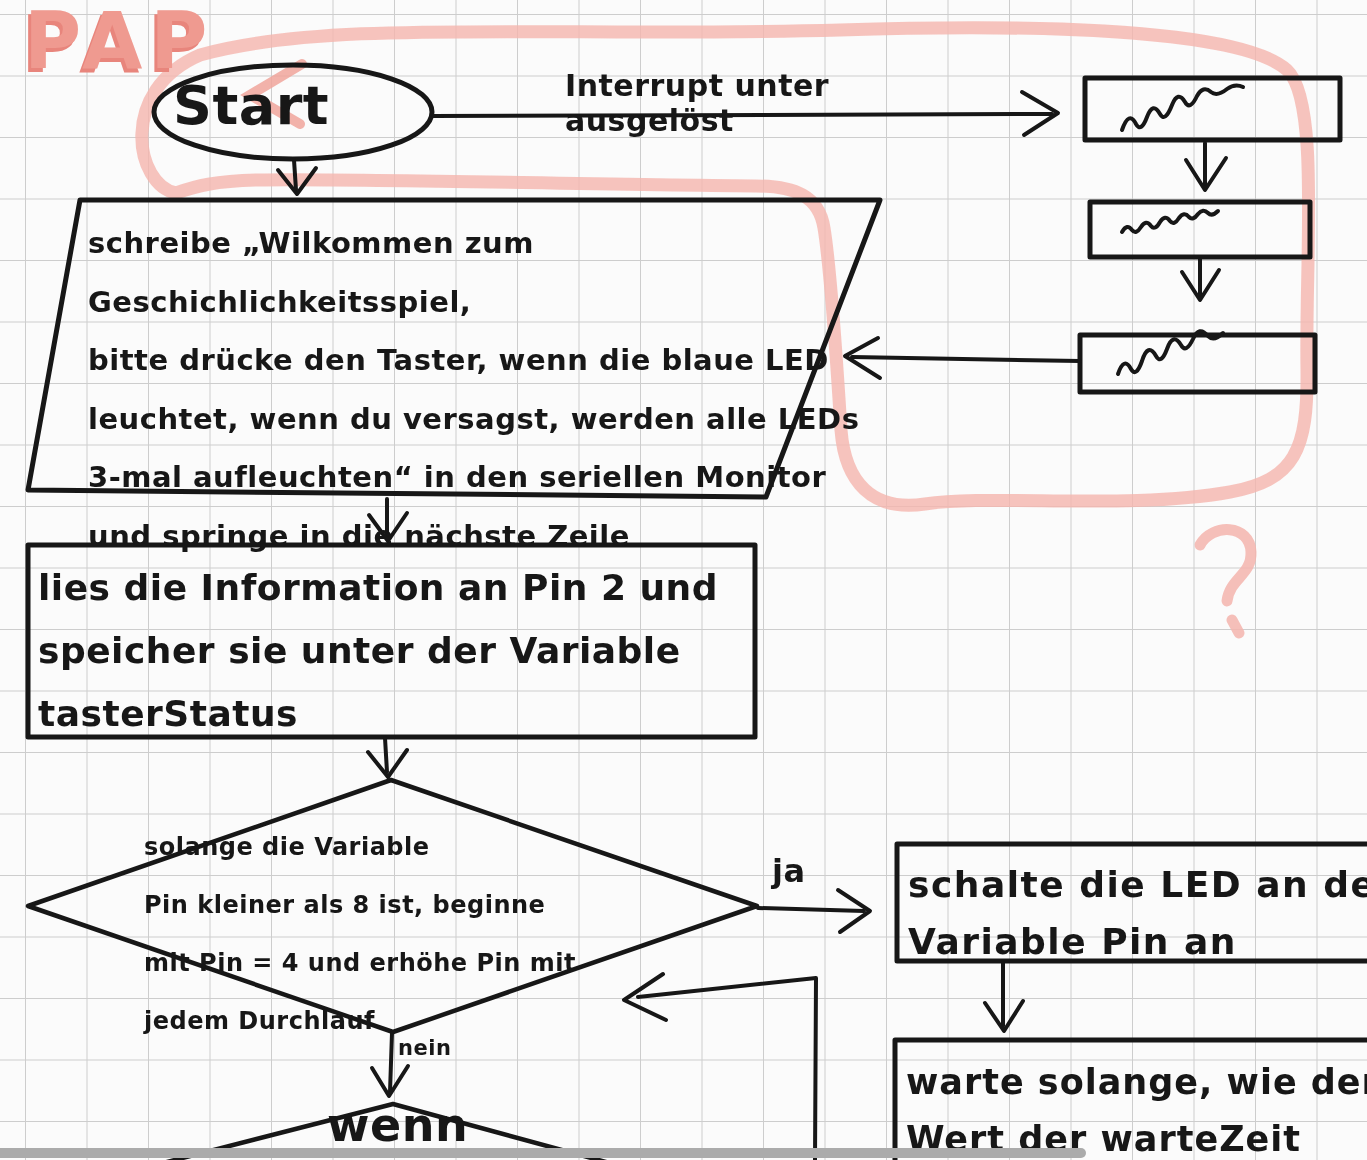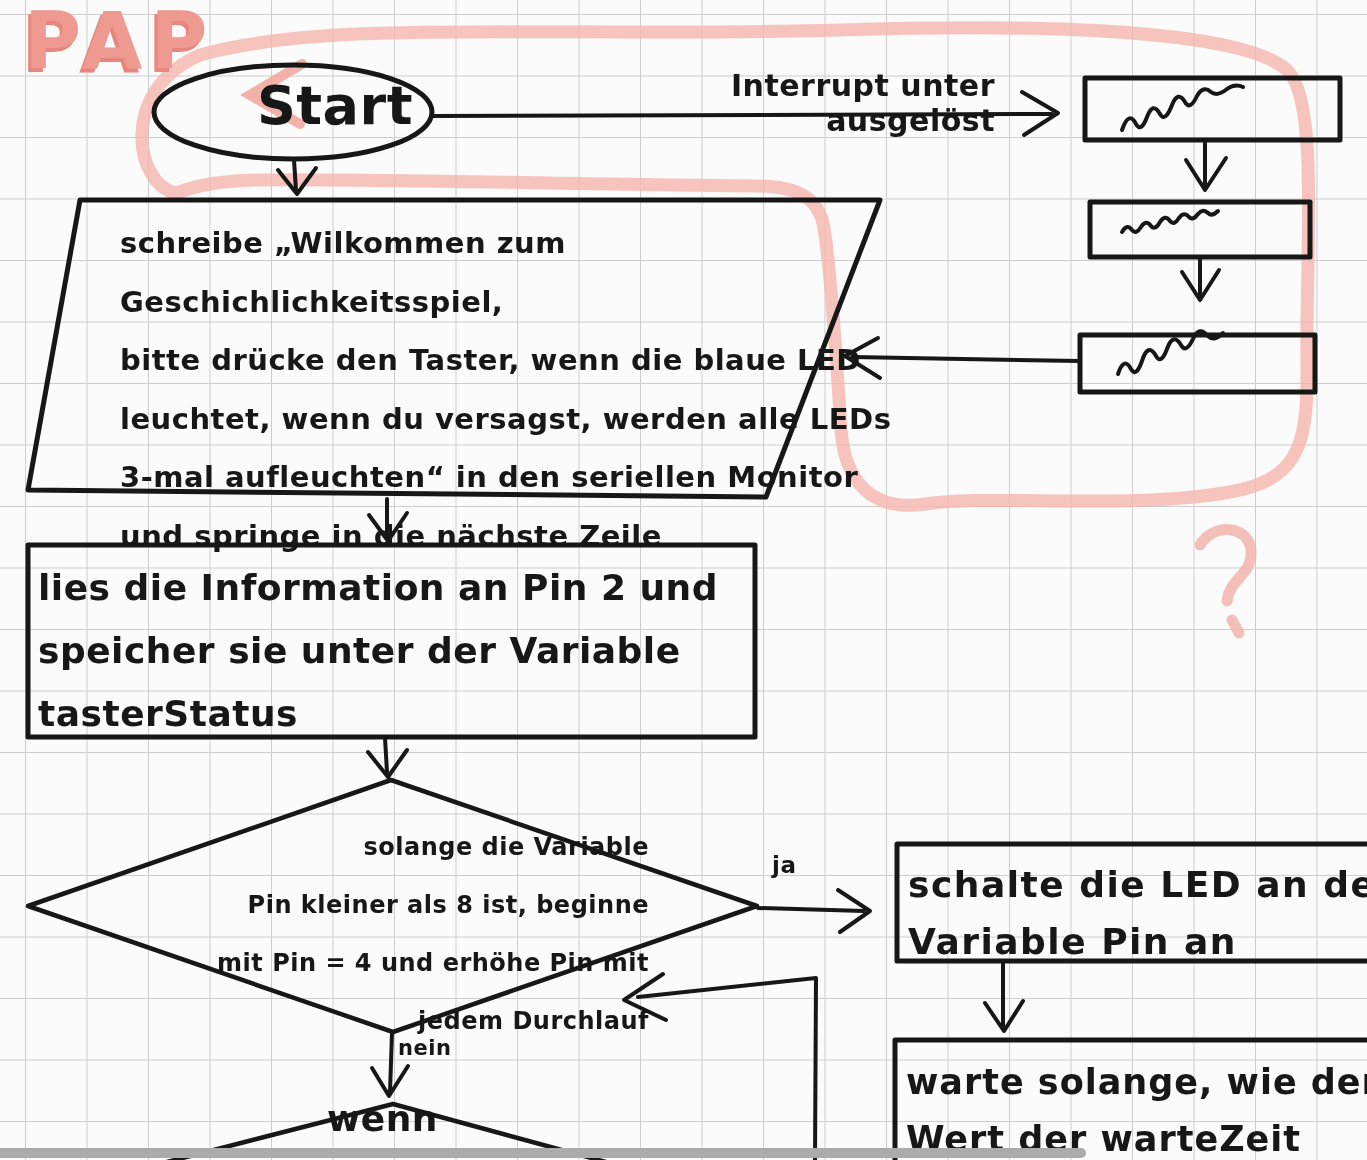--- a/index.html
+++ b/index.html
@@ -14,33 +14,33 @@
       linear-gradient(to right,#cdcdcd 1px,transparent 1px),
       linear-gradient(to bottom,#cdcdcd 1px,transparent 1px);
     background-size:61.5px 61.5px;
     background-position:25px 14px;
   }
   svg.draw{position:absolute;left:0;top:0;z-index:1;}
   .txt{
     position:absolute;z-index:2;color:#171717;font-weight:bold;
     white-space:pre-line;letter-spacing:.5px;
   }
-  .center{text-align:right;}
+  .center{text-align:left;}
   #pap-title{
     left:24px;top:-4px;font-size:78px;letter-spacing:8px;
     color:#ef9a90;text-shadow:-3px 4px 0 #e8857c;z-index:3;font-weight:bold;
   }
   #start-label{left:173px;top:74px;width:240px;font-size:54px;}
   #interrupt-label{left:565px;top:68px;width:430px;font-size:30px;}
-  #io-text{left:88px;top:214px;width:790px;font-size:29px;line-height:58.5px;margin-left:32px;}
+  #io-text{left:88px;top:214px;width:790px;font-size:29px;line-height:58.5px;}
   #read-text{left:38px;top:556px;width:700px;font-size:36px;line-height:63px;}
   #cond-text{left:144px;top:818px;width:505px;font-size:24px;line-height:58px;}
-  #ja-label{left:772px;top:852px;font-size:23px;}
+  #ja-label{left:772px;top:852px;font-size:32px;}
   #nein-label{left:398px;top:1036px;font-size:21px;}
-  #wenn-label{left:327px;top:1098px;font-size:36px;}
+  #wenn-label{left:327px;top:1098px;font-size:46px;}
   #led-on-text{left:908px;top:856px;width:540px;font-size:36px;line-height:57px;letter-spacing:1.5px;}
   #wait-text{left:906px;top:1054px;width:540px;font-size:35px;line-height:57px;letter-spacing:1px;}
   .scrollbar{
     position:absolute;left:0;top:1148px;width:1086px;height:10px;
     background:#ababab;border-radius:0 5px 5px 0;z-index:4;
   }
 </style>
 </head>
 <body>
 

